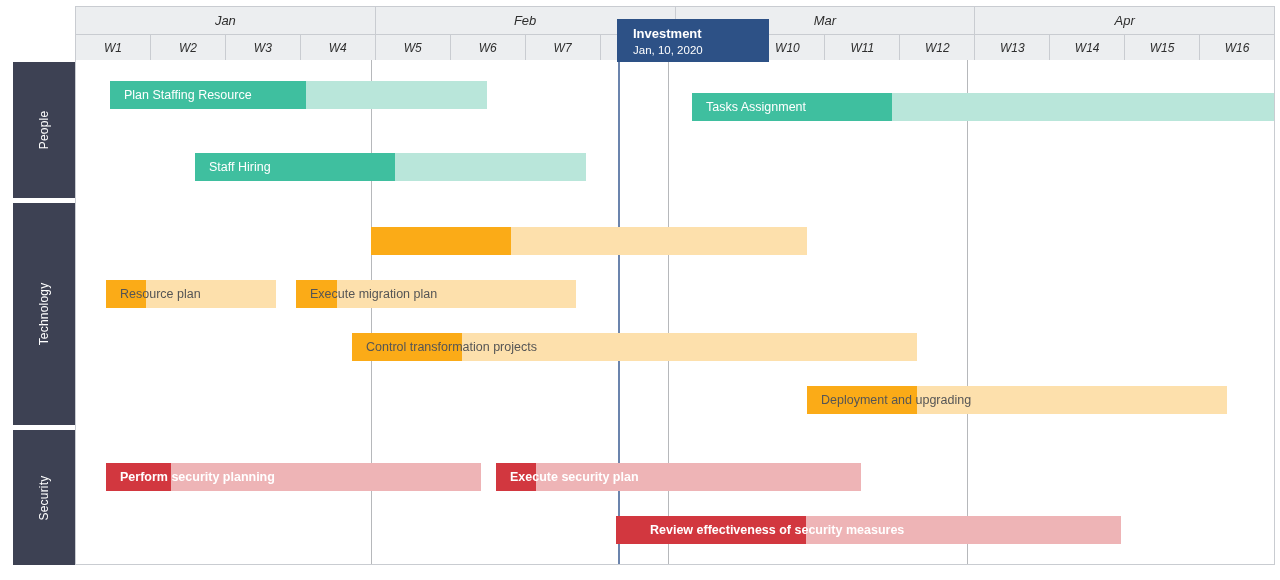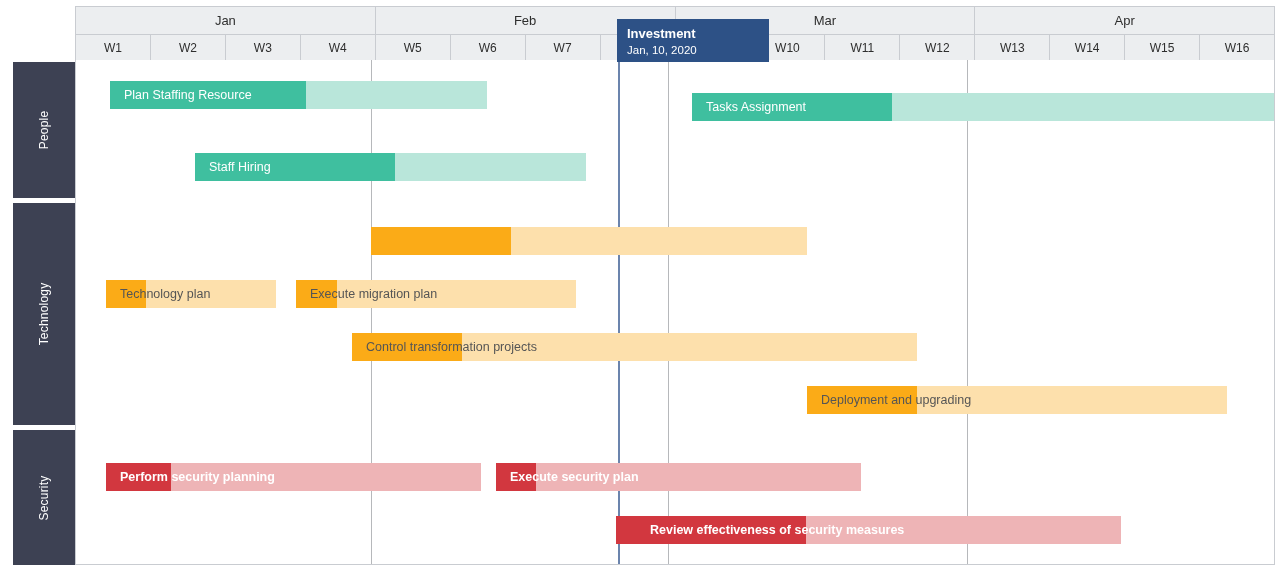--- a/index.html
+++ b/index.html
@@ -23,20 +23,21 @@
   
   .header {
     position: absolute;
     left: 75px;
     top: 6px;
     width: 1200px;
     height: 54px;
     border: 1px solid #c9ccd1;
     box-sizing: border-box;
     background: #bef264;
+    font-style: italic;
   }
   .month-row, .week-row {
     display: flex;
     width: 100%;
     box-sizing: border-box;
   }
   .month-row { height: 27px; }
   .week-row  { height: 26px; }
 
   .month-cell {
@@ -147,21 +148,21 @@
 
   .bar.red              { background: #eeb4b6; }
   .bar.red    .fill     { background: #d2373f; }
   .bar.red    .label    { color: #ffffff; font-weight: bold; }
 
   
   .tooltip {
     position: absolute;
     background: #2d5186;
     color: #ffffff;
-    padding: 6px 10px 8px 10px;
+    padding: 6px 10px 8px 16px;
     box-sizing: border-box;
     z-index: 40;
   }
   .tooltip .tt-title {
     font-size: 13px;
     font-weight: bold;
     line-height: 17px;
   }
   .tooltip .tt-date {
     font-size: 11.5px;
@@ -221,21 +222,21 @@
       <div class="label">Tasks Assignment</div>
     </div>
 
 
     <div class="bar orange" style="left:295px; top:167px; width:436px;">
       <div class="fill" style="width:140px;"></div>
     </div>
 
     <div class="bar orange" style="left:30px; top:220px; width:170px;">
       <div class="fill" style="width:40px;"></div>
-      <div class="label">Technology plan</div>
+      <div class="label">Resource plan</div>
     </div>
 
     <div class="bar orange" style="left:220px; top:220px; width:280px;">
       <div class="fill" style="width:41px;"></div>
       <div class="label">Execute migration plan</div>
     </div>
 
     <div class="bar orange" style="left:276px; top:273px; width:565px;">
       <div class="fill" style="width:110px;"></div>
       <div class="label">Control transformation projects</div>

